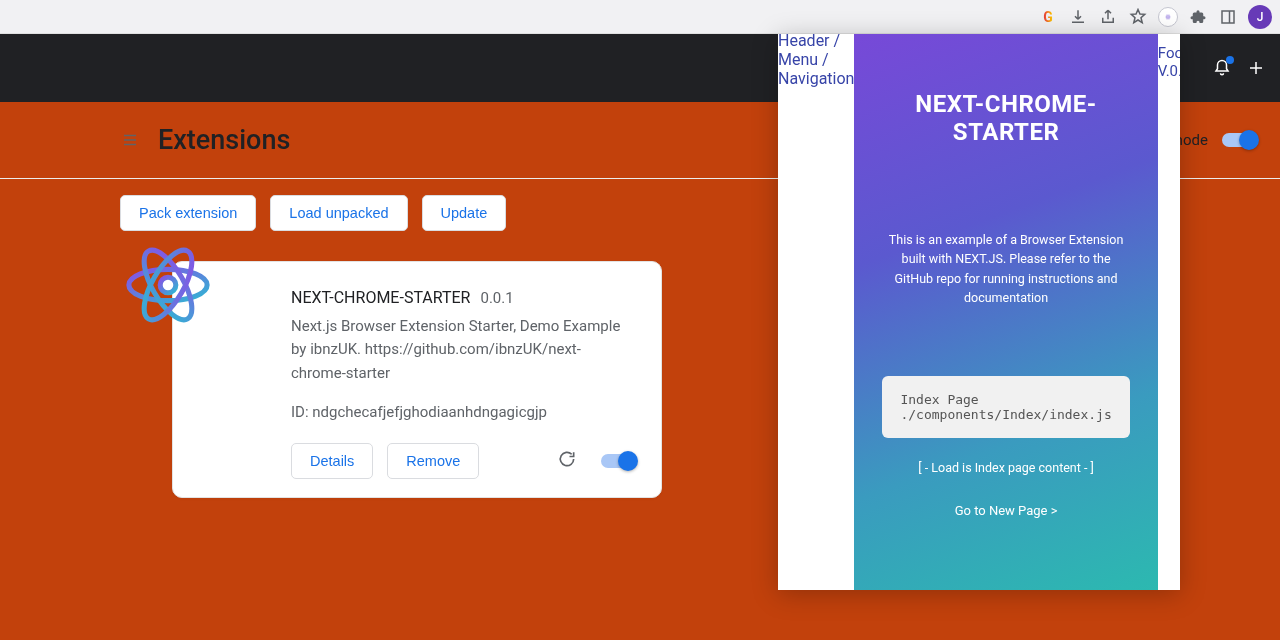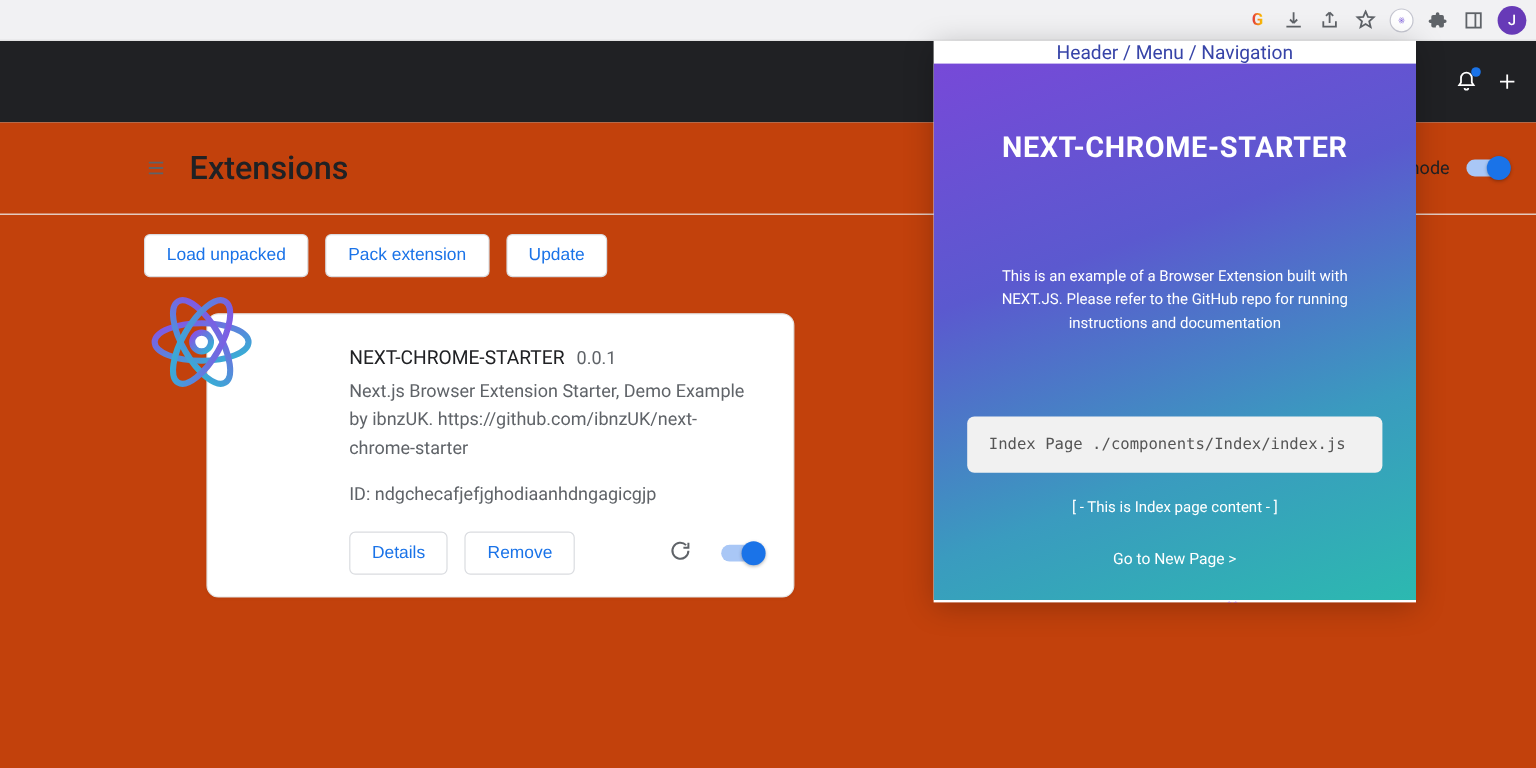--- a/index.html
+++ b/index.html
@@ -145,25 +145,25 @@
   }
   .card-actions .spacer { flex:1; }
   .reload-icon { color:#5f6368; cursor:pointer; }
 
   
   .popup {
     position:absolute;
     top: 34px;
     left: 778px;
     width: 402px;
-    height: 468px;
+    height: 556px;
     background: #fff;
     box-shadow: 0 4px 24px rgba(0,0,0,0.25);
     z-index: 10;
-    display:flex; flex-direction:column;
+    display:flex; flex-direction:row;
     overflow:hidden;
   }
   .popup-header {
     height: 50px;
     display:flex; align-items:center; justify-content:center;
     color:#3744a8; font-size:16px;
   }
   .popup-body {
     flex:1;
     background: linear-gradient(160deg,#7749d8 0%, #5b59cf 35%, #3a9bbf 70%, #2cb9b0 100%);
@@ -274,22 +274,22 @@
           <path d="M20 20l-5-5"></path>
         </svg>
     </span>
     <div class="dev-mode-wrap">
       <span>Developer mode</span>
       <div class="toggle"></div>
     </div>
   </div>
 
   <div class="action-row">
+    <button class="pill-btn">Pack extension</button>
     <button class="pill-btn">Load unpacked</button>
-    <button class="pill-btn">Pack extension</button>
     <button class="pill-btn">Update</button>
   </div>
 
   <div class="ext-card">
     <div class="card-logo">
       <svg viewBox="-11.5 -10.23 23 20.46" width="90" height="90">
         <defs>
             <linearGradient id="rg" x1="0" y1="0" x2="1" y2="1">
               <stop offset="0%" stop-color="#8a4ee6"></stop>
               <stop offset="100%" stop-color="#2fb7d3"></stop>
@@ -322,21 +322,21 @@
     </div>
   </div>
 </div>
 
 <div class="popup">
   <div class="popup-header">Header / Menu / Navigation</div>
   <div class="popup-body">
     <div class="popup-title">NEXT-CHROME-STARTER</div>
     <div class="popup-desc">This is an example of a Browser Extension built with NEXT.JS. Please refer to the GitHub repo for running instructions and documentation</div>
     <div class="code-box">Index Page ./components/Index/index.js</div>
-    <div class="popup-sub">[ - This is Index page content - ]</div>
+    <div class="popup-sub">[ - Load is Index page content - ]</div>
     <div class="popup-link">Go to New Page &gt;</div>
   </div>
   <div class="popup-footer">
     <span>Footer V.0.0.1</span>
     <span class="mini-react">
       <svg viewBox="-11.5 -10.23 23 20.46">
           <circle r="2" fill="#8a4ee6"></circle>
           <g stroke="#8a4ee6" stroke-width="1" fill="none">
             <ellipse rx="10" ry="4"></ellipse>
             <ellipse rx="10" ry="4" transform="rotate(60)"></ellipse>

